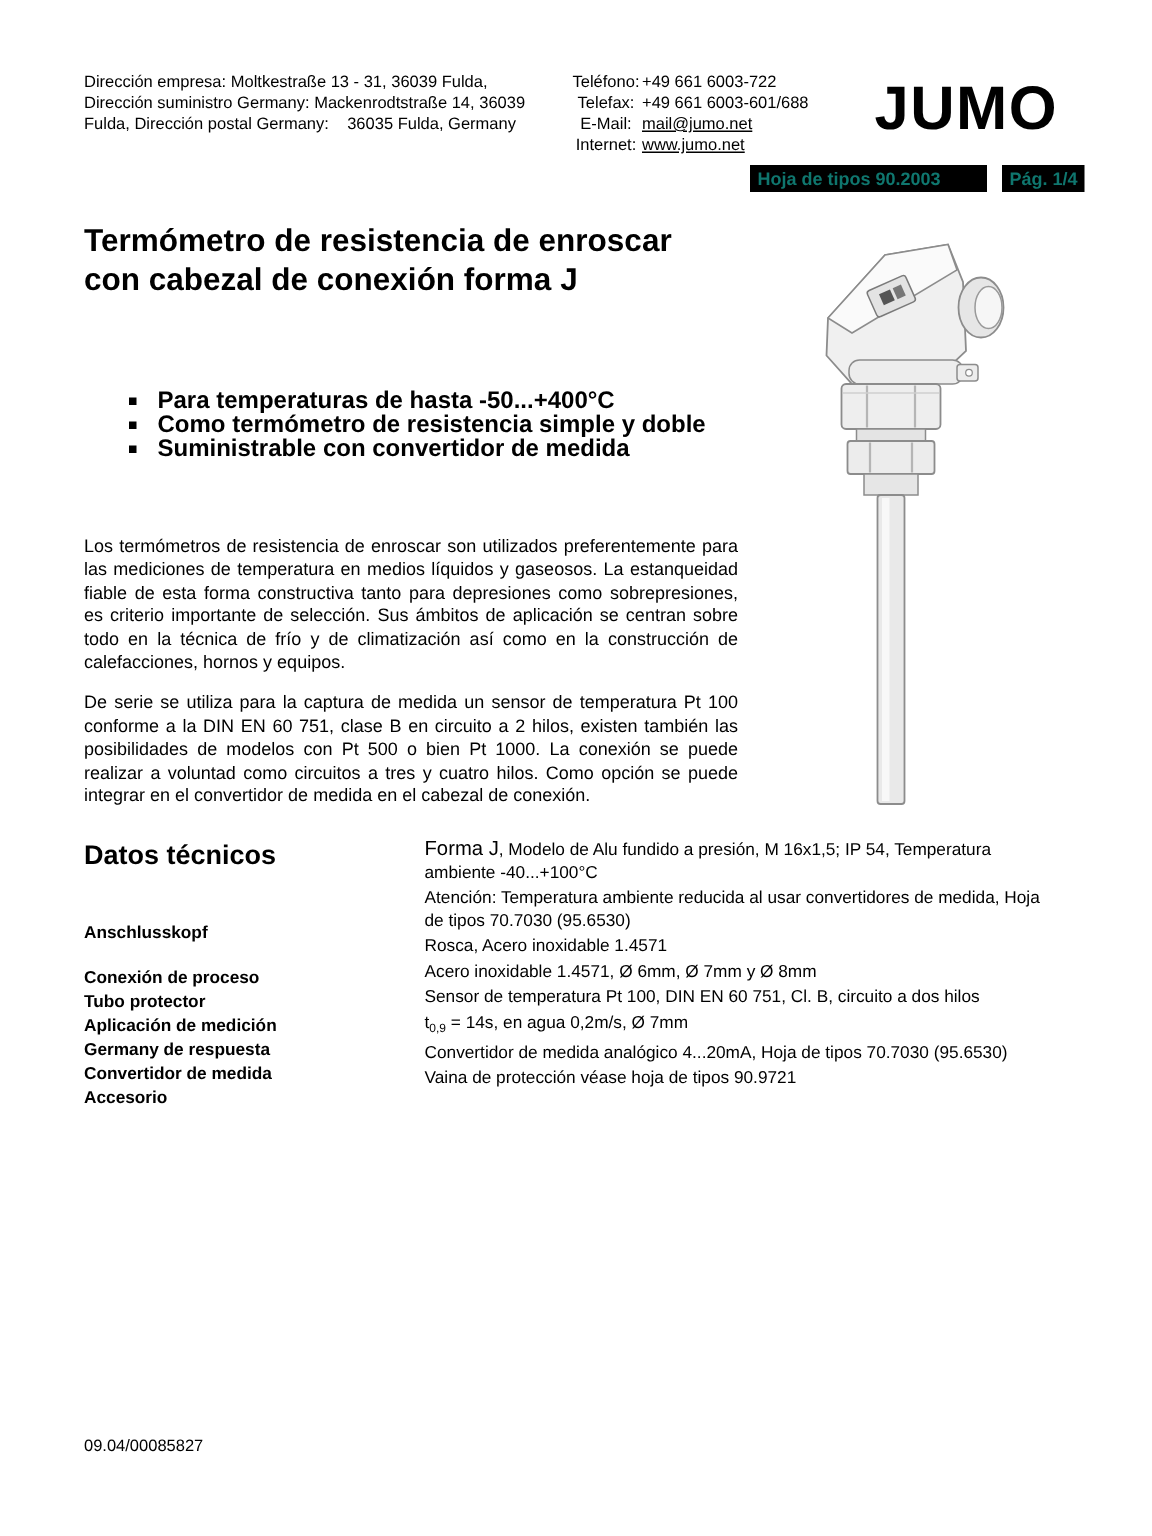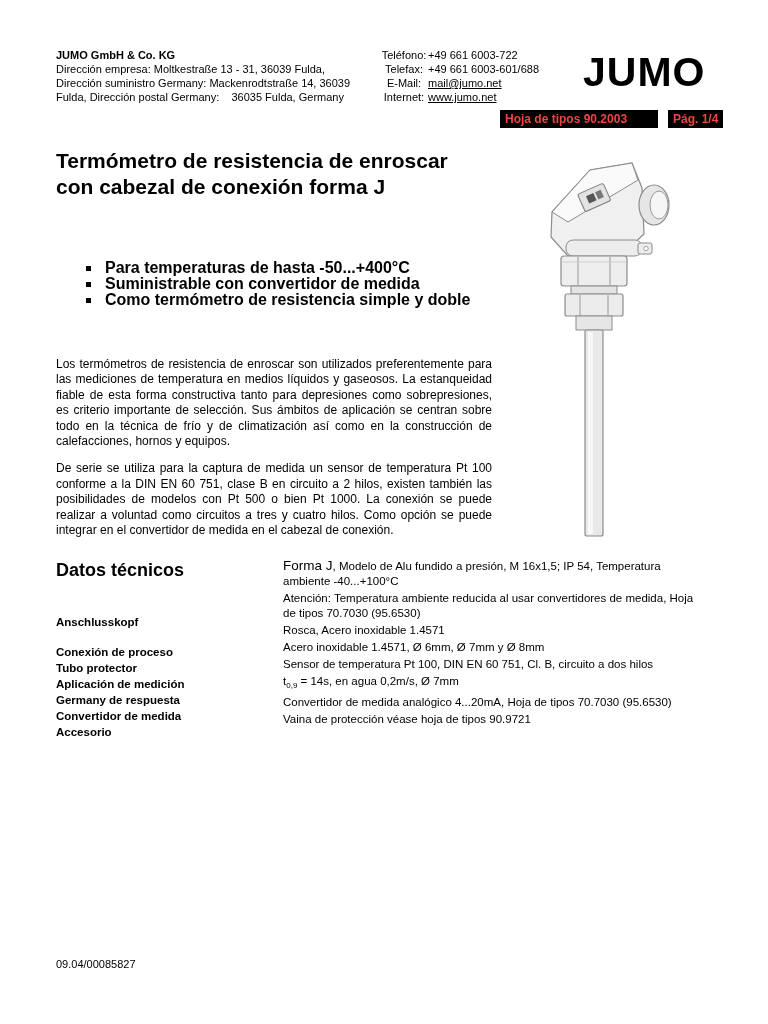--- a/index.html
+++ b/index.html
@@ -10,21 +10,21 @@
   }
   
   .hdr-left{position:absolute;left:56px;top:48px;font-size:11px;line-height:14px;}
   .hdr-left .co{font-weight:bold;}
   .hdr-contact{position:absolute;left:380px;top:48px;font-size:11px;line-height:14px;}
   .contact-row{display:flex;}
   .contact-row .lab{width:48px;flex:0 0 48px;text-align:center;}
   .u{text-decoration:underline;}
   .logo{position:absolute;left:583px;top:50px;font-size:41px;font-weight:bold;letter-spacing:1px;line-height:44px;}
   .badges{position:absolute;left:500px;top:110px;display:flex;gap:10px;}
-  .badge{background:#000;color:#ef4444;font-size:12px;font-weight:bold;line-height:16px;padding:1px 5px;}
+  .badge{background:#000;color:#0f766e;font-size:12px;font-weight:bold;line-height:16px;padding:1px 5px;}
   .badge.sheet{width:148px;}
   
   .title{position:absolute;left:56px;top:148px;width:400px;font-size:21px;font-weight:bold;line-height:26px;}
   .bullets{position:absolute;left:86px;top:260px;font-size:16px;font-weight:bold;line-height:16px;}
   .bullet-row{display:flex;align-items:baseline;}
   .bullet-marker{width:5px;height:5px;background:#000;flex:0 0 5px;margin-right:14px;position:relative;top:-2px;}
   
   .intro{position:absolute;left:56px;top:345px;width:436px;font-size:12px;line-height:15.4px;text-align:justify;}
   .intro p{margin:12px 0 3px 0;}
   
@@ -41,21 +41,20 @@
   .dt-values sub{font-size:8px;}
   
   .footer{position:absolute;left:56px;top:958px;font-size:11px;}
 </style>
 </head>
 <body>
 
 <div class="page">
 
   <div class="hdr-left">
-    <div class="co">JUMO GmbH &amp; Co. KG</div>
     <div>Dirección empresa: Moltkestraße 13 - 31, 36039 Fulda,</div>
     <div>Dirección suministro Germany: Mackenrodtstraße 14, 36039</div>
     <div>Fulda, Dirección postal Germany:&nbsp;&nbsp;&nbsp;&nbsp;36035 Fulda, Germany</div>
   </div>
 
   <div class="hdr-contact">
     <div class="contact-row">
       <span class="lab">Teléfono:</span>
       <span>+49 661 6003-722</span>
     </div>
@@ -82,25 +81,25 @@
 
   <h1 class="title" style="margin:0;">Termómetro de resistencia de enroscar con cabezal de conexión forma J</h1>
 
   <div class="bullets">
     <div class="bullet-row">
       <span class="bullet-marker"></span>
       <span>Para temperaturas de hasta -50...+400°C</span>
     </div>
     <div class="bullet-row">
       <span class="bullet-marker"></span>
-      <span>Suministrable con convertidor de medida</span>
+      <span>Como termómetro de resistencia simple y doble</span>
     </div>
     <div class="bullet-row">
       <span class="bullet-marker"></span>
-      <span>Como termómetro de resistencia simple y doble</span>
+      <span>Suministrable con convertidor de medida</span>
     </div>
   </div>
 
   <div class="product">
     <svg width="180" height="400" viewBox="0 0 180 400">
 
       <g>
         <path d="M14,62 L52,20 L94,13 L104,38 L106,84 L88,101 L30,106 L13,87 Z" fill="#f0f0f0" stroke="#8c8c8c" stroke-width="1.2"></path>
         <path d="M14,62 L52,20 L94,13 L100,30 L30,72 Z" fill="#fafafa" stroke="#8c8c8c" stroke-width="1"></path>
 

